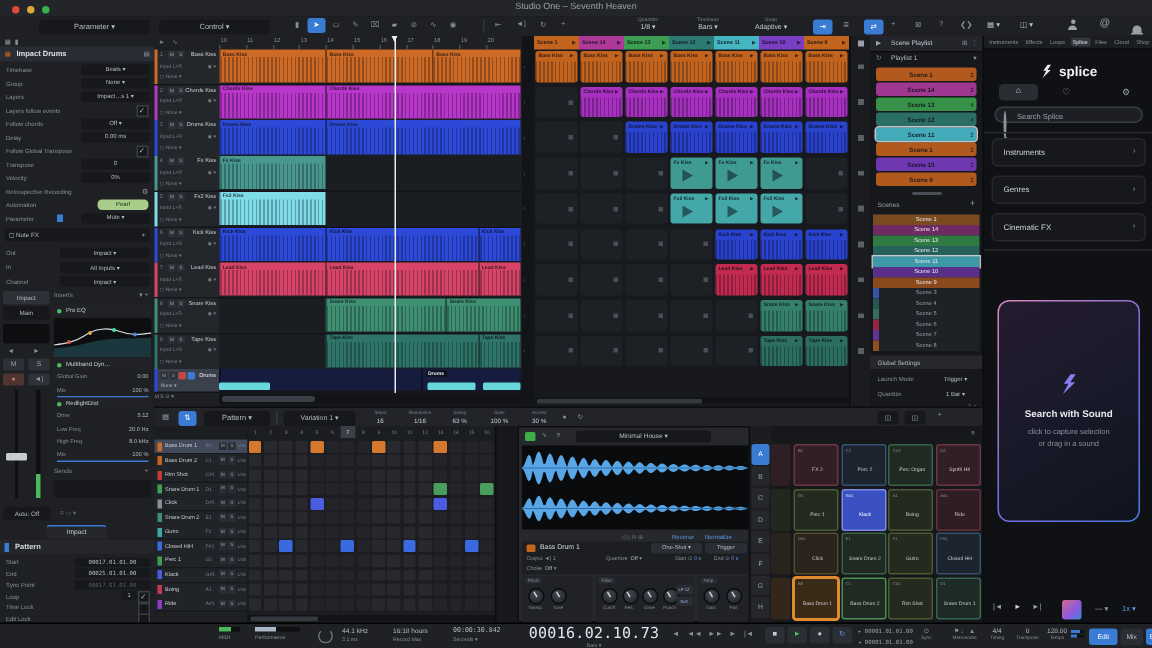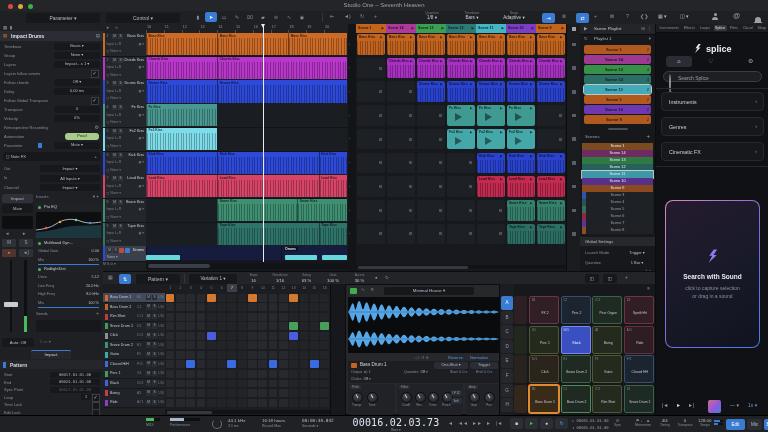--- a/index.html
+++ b/index.html
@@ -1500,21 +1500,21 @@
     </div>
     <div class="ab" style="left:262px;top:2px;">
       <div style="font-size:4.4px;color:#b8bcc4;">16:18 hours</div>
       <div class="lab" style="font-size:3.5px;margin-top:1px;">Record Max</div>
     </div>
     <div class="ab" style="left:302px;top:2px;">
       <div style="font-size:4.4px;color:#b8bcc4;font-family:'DejaVu Sans Mono',monospace;">00:00:30.842</div>
       <div class="lab" style="font-size:3.5px;margin-top:1px;"><span>Seconds</span> ▾</div>
     </div>
     <div class="ab" style="left:350px;top:1px;width:92px;text-align:center;">
-      <div style="font-size:10px;font-family:'DejaVu Sans Mono',monospace;color:#dce8f4;letter-spacing:.2px;">00016.02.03.73</div>
+      <div style="font-size:10px;font-family:'DejaVu Sans Mono',monospace;color:#dce8f4;letter-spacing:.2px;">00016.02.10.73</div>
       <div class="lab" style="font-size:3.4px;"><span>Bars</span> ▾</div>
     </div>
     <div class="ab" id="tbtns" style="left:448px;top:2px;height:13px;">
         <div style="position: absolute; left: 0px; top: 2px; font-size: 5px; color: rgb(138, 143, 152); white-space: nowrap;">◄</div>
         <div style="position: absolute; left: 10px; top: 2px; font-size: 5px; color: rgb(138, 143, 152); white-space: nowrap;">◄◄</div>
         <div style="position: absolute; left: 24px; top: 2px; font-size: 5px; color: rgb(138, 143, 152); white-space: nowrap;">►►</div>
         <div style="position: absolute; left: 38px; top: 2px; font-size: 5px; color: rgb(138, 143, 152); white-space: nowrap;">►</div>
         <div style="position: absolute; left: 48px; top: 2px; font-size: 5px; color: rgb(138, 143, 152); white-space: nowrap;">|◄</div>
         <div style="position: absolute; left: 62px; top: 0px; width: 13px; height: 11px; background: rgb(43, 46, 52); border-radius: 2px; text-align: center; font-size: 5px; line-height: 11px; color: rgb(200, 204, 210);">■</div>
         <div style="position: absolute; left: 77px; top: 0px; width: 13px; height: 11px; background: rgb(43, 46, 52); border-radius: 2px; text-align: center; font-size: 5px; line-height: 11px; color: rgb(74, 194, 74);">►</div>

